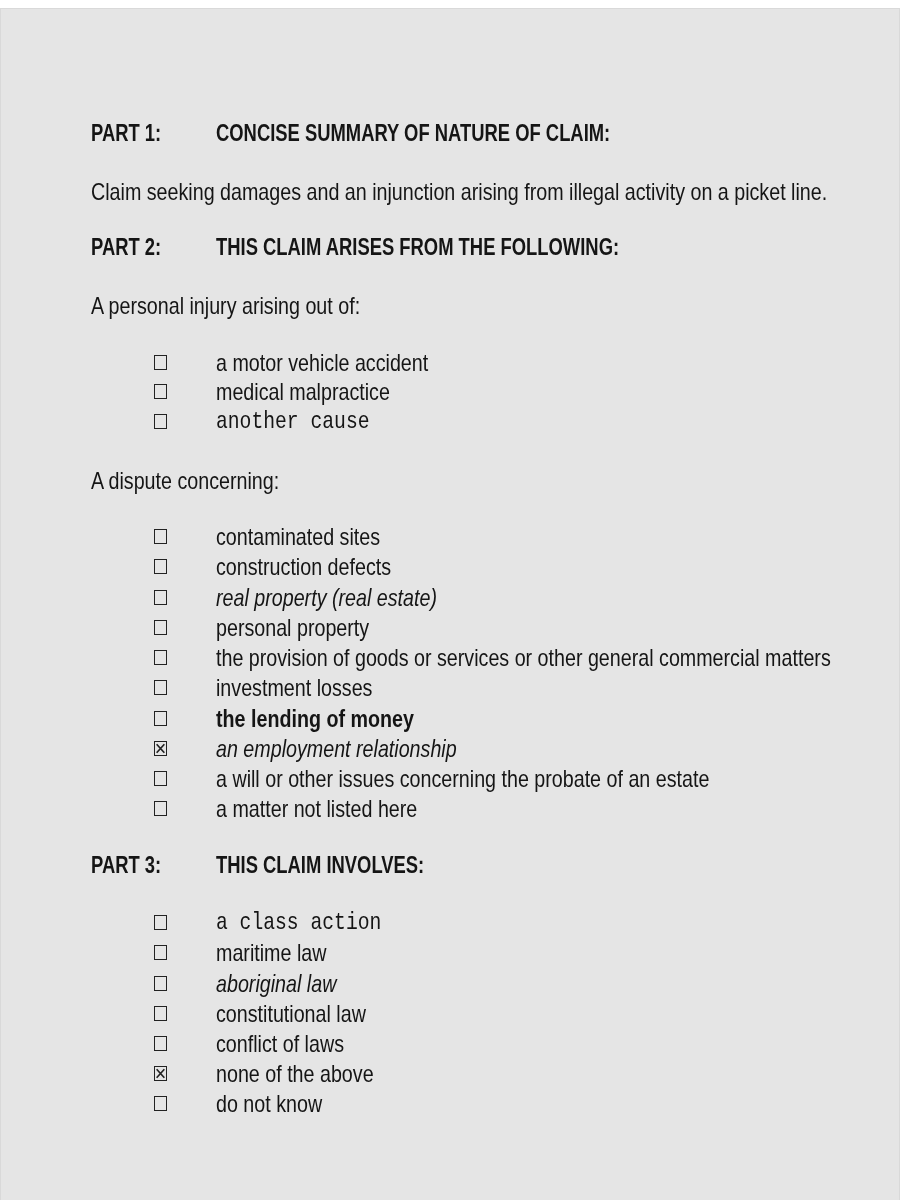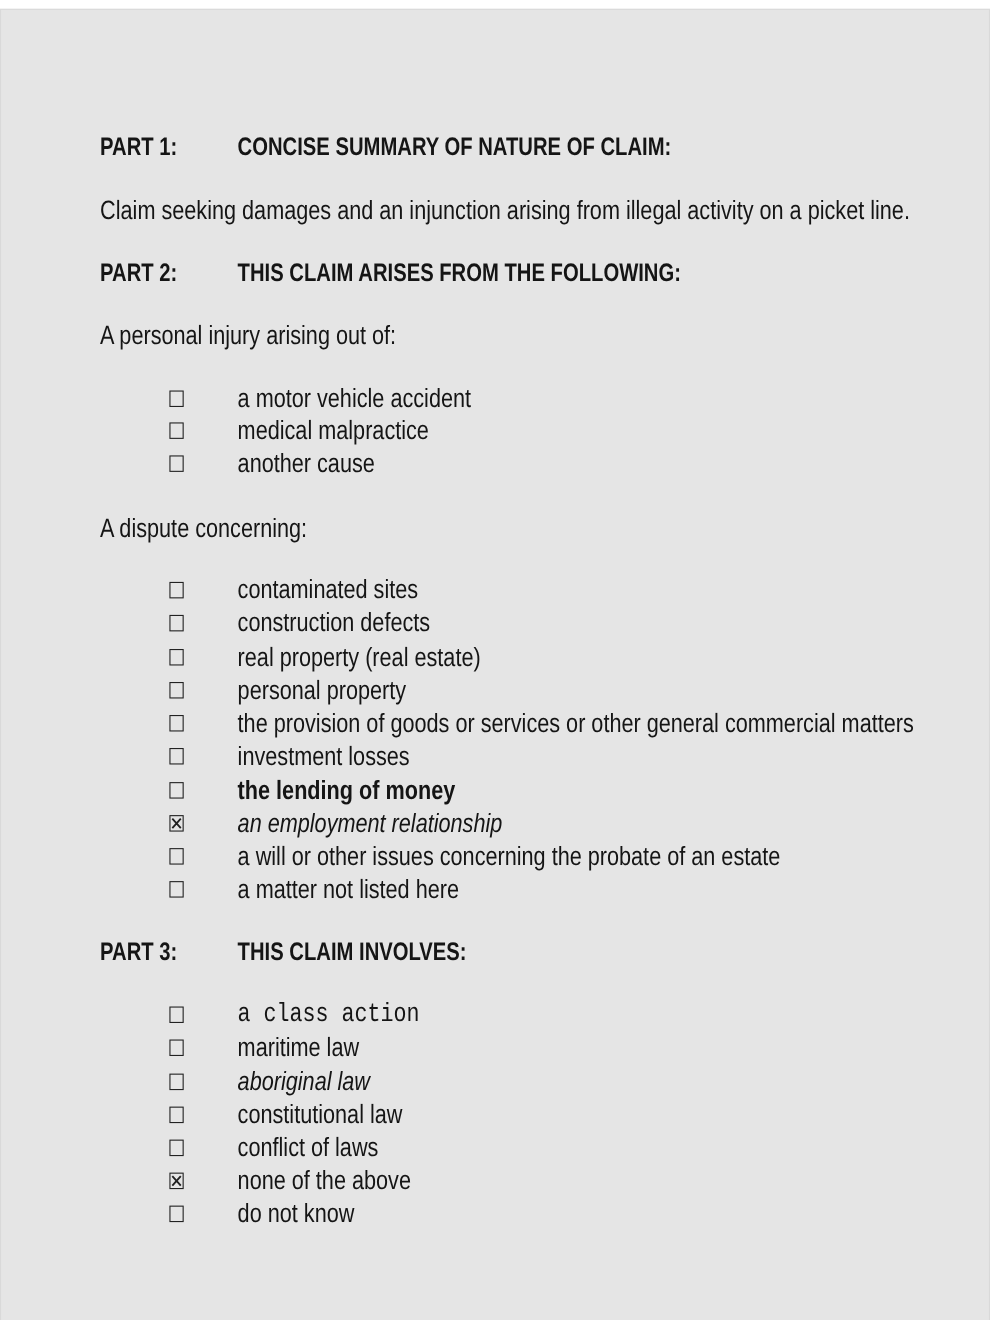--- a/index.html
+++ b/index.html
@@ -86,38 +86,38 @@
 
   <div>
     <div class="item-row" style="top:340px;">
       <span class="checkbox"></span>
       <span class="item-text">a motor vehicle accident</span>
     </div>
     <div class="item-row" style="top:369px;">
       <span class="checkbox"></span>
       <span class="item-text">medical malpractice</span>
     </div>
-    <div class="item-row" style="top:399px;">
+    <div class="item-row" style="top:399px;font-family:Liberation Mono, monospace;">
       <span class="checkbox"></span>
       <span class="item-text">another cause</span>
     </div>
   </div>
 
   <div class="line para" style="top:458px;">A dispute concerning:</div>
 
   <div>
     <div class="item-row" style="top:514px;">
       <span class="checkbox"></span>
       <span class="item-text">contaminated sites</span>
     </div>
     <div class="item-row" style="top:544px;">
       <span class="checkbox"></span>
       <span class="item-text">construction defects</span>
     </div>
-    <div class="item-row" style="top:575px;">
+    <div class="item-row" style="top:575px;font-style:italic;">
       <span class="checkbox"></span>
       <span class="item-text">real property (real estate)</span>
     </div>
     <div class="item-row" style="top:605px;">
       <span class="checkbox"></span>
       <span class="item-text">personal property</span>
     </div>
     <div class="item-row" style="top:635px;">
       <span class="checkbox"></span>
       <span class="item-text">the provision of goods or services or other general commercial matters</span>

